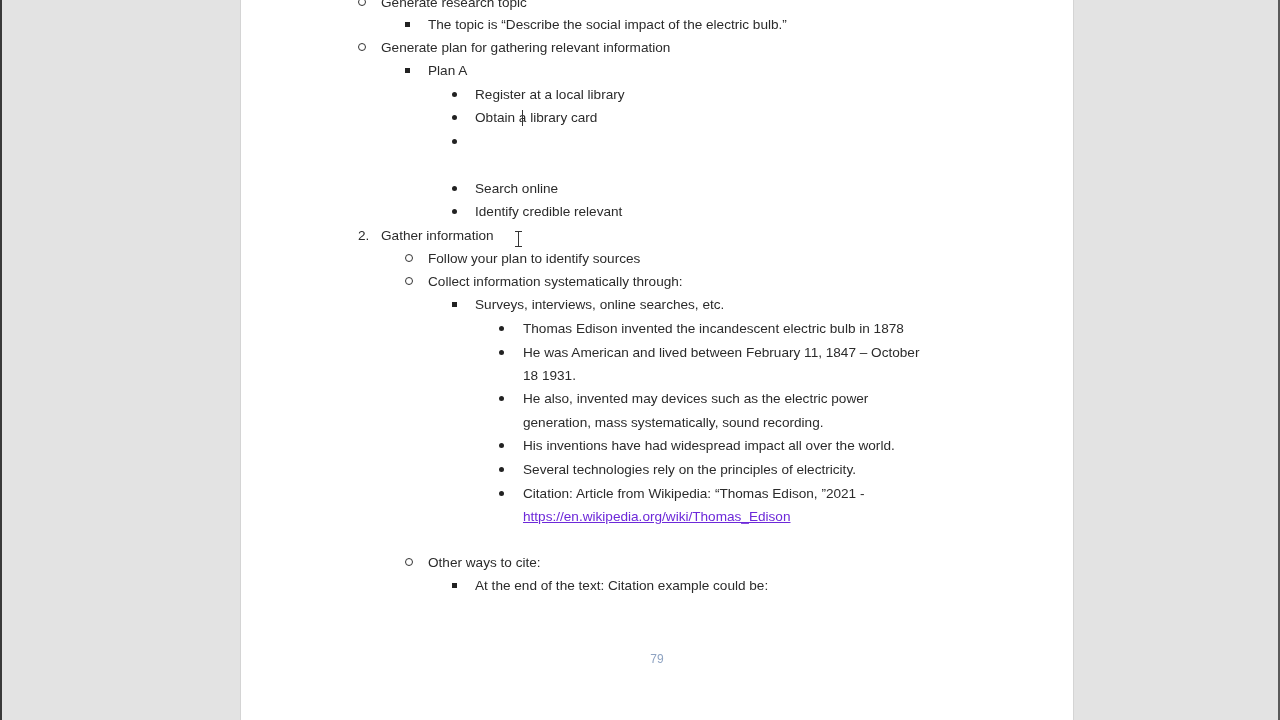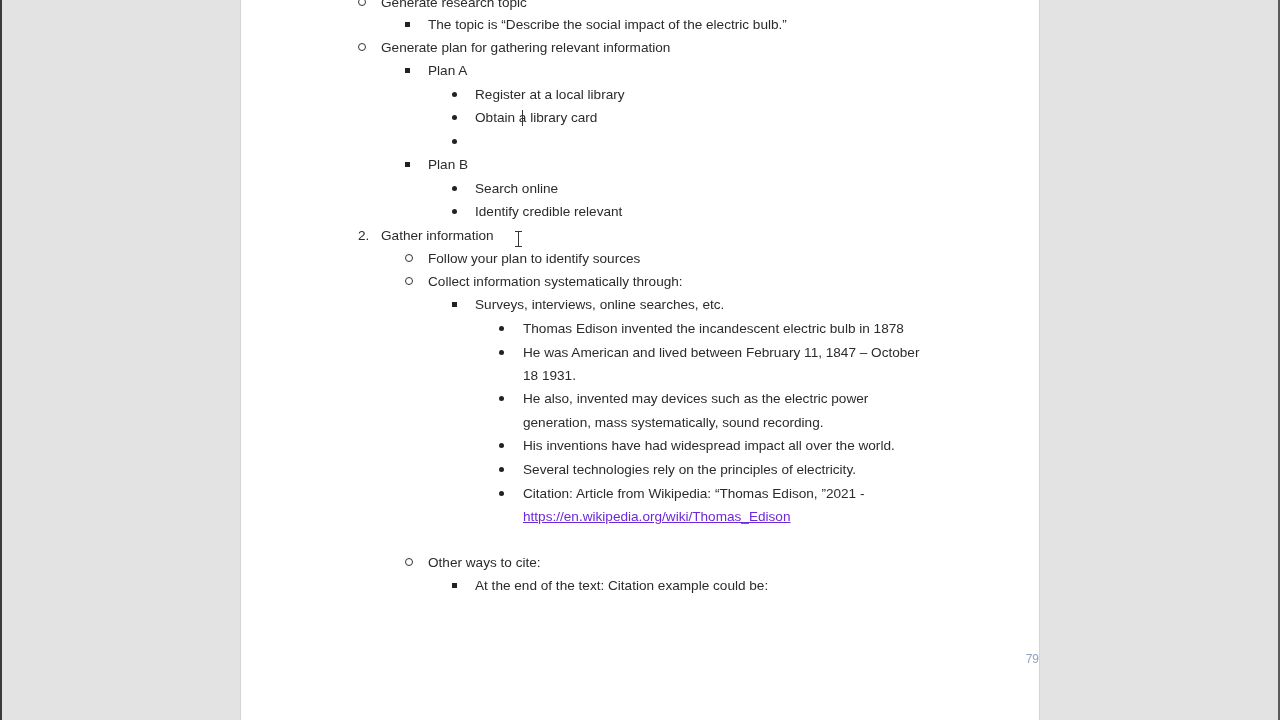--- a/index.html
+++ b/index.html
@@ -7,39 +7,39 @@
       width: 1280px; height: 720px; overflow: hidden;
       background: #e3e3e3;
       font-family: "Liberation Sans", "DejaVu Sans", sans-serif;
       position: relative;
     }
     .left-edge { position: absolute; left: 0; top: 0; width: 2px; height: 720px; background: #3a3a3a; }
     .right-edge { position: absolute; right: 0; top: 0; width: 2px; height: 720px; background: #5a5a5a; }
     .page {
       position: absolute; left: 240px; top: 0; width: 798px; height: 720px;
       background: #ffffff;
-      border-left: 1px solid #d4d4d4; border-right: 1px solid #d4d4d4;
+      border-left: 1px solid #d4d4d4; border-right: 1px solid #d4d4d4; padding-left: 34px;
     }
     .line {
       position: absolute; left: 0; right: 0; height: 22px;
       font-size: 13.6px; color: #2b2b2b; white-space: nowrap; line-height: 22px;
     }
     .marker { position: absolute; top: 0; line-height: 22px; color: #2b2b2b; }
     .txt { position: absolute; top: 0; }
     .m-circle::before { content: ""; display: inline-block; width: 6px; height: 6px; border: 1.2px solid #333; border-radius: 50%; vertical-align: middle; margin-top: -2px; }
     .m-square::before { content: ""; display: inline-block; width: 5px; height: 5px; background: #222; vertical-align: middle; margin-top: -2px; }
     .m-dot::before { content: ""; display: inline-block; width: 5px; height: 5px; background: #222; border-radius: 50%; vertical-align: middle; margin-top: -2px; }
     
     .l1m { left: 117px; } .l1t { left: 140px; }
     .l2m { left: 164px; } .l2t { left: 187px; }
     .l3m { left: 211px; } .l3t { left: 234px; }
     .l4m { left: 258px; } .l4t { left: 282px; text-align: right; }
     .link { color: #6d28d9; text-decoration: underline; }
     .page-number {
-      position: absolute; left: 0; right: 0; top: 652px; text-align: right;
+      position: absolute; left: 0; right: 0; top: 652px; text-align: center;
       font-size: 12px; color: #8fa3c2;
     }
     .text-cursor { position: absolute; left: 281px; top: 110px; width: 1px; height: 16px; background: #333; }
     .ibeam { position: absolute; left: 274px; top: 231px; width: 8px; height: 16px; }
     .ibeam::before { content: ""; position: absolute; left: 3px; top: 1px; width: 1px; height: 14px; background: #333; }
     .ibeam::after { content: ""; position: absolute; left: 0; top: 0; width: 7px; height: 16px; border-top: 1px solid #333; border-bottom: 1px solid #333; box-sizing: border-box; }
   </style>
 </head>
 <body>
 
@@ -67,24 +67,20 @@
   <div class="line" style="top:84px">
     <span class="marker l3m m-dot"></span>
     <span class="txt l3t">Register at a local library</span>
   </div>
   <div class="line" style="top:107px">
     <span class="marker l3m m-dot"></span>
     <span class="txt l3t">Obtain a library card</span>
   </div>
   <div class="line" style="top:131px">
     <span class="marker l3m m-dot"></span>
-  </div>
-  <div class="line" style="top:154px">
-    <span class="marker l2m m-square"></span>
-    <span class="txt l2t">Plan B</span>
   </div>
   <div class="line" style="top:178px">
     <span class="marker l3m m-dot"></span>
     <span class="txt l3t">Search online</span>
   </div>
   <div class="line" style="top:201px">
     <span class="marker l3m m-dot"></span>
     <span class="txt l3t">Identify credible relevant</span>
   </div>
   <div class="line" style="top:225px">

